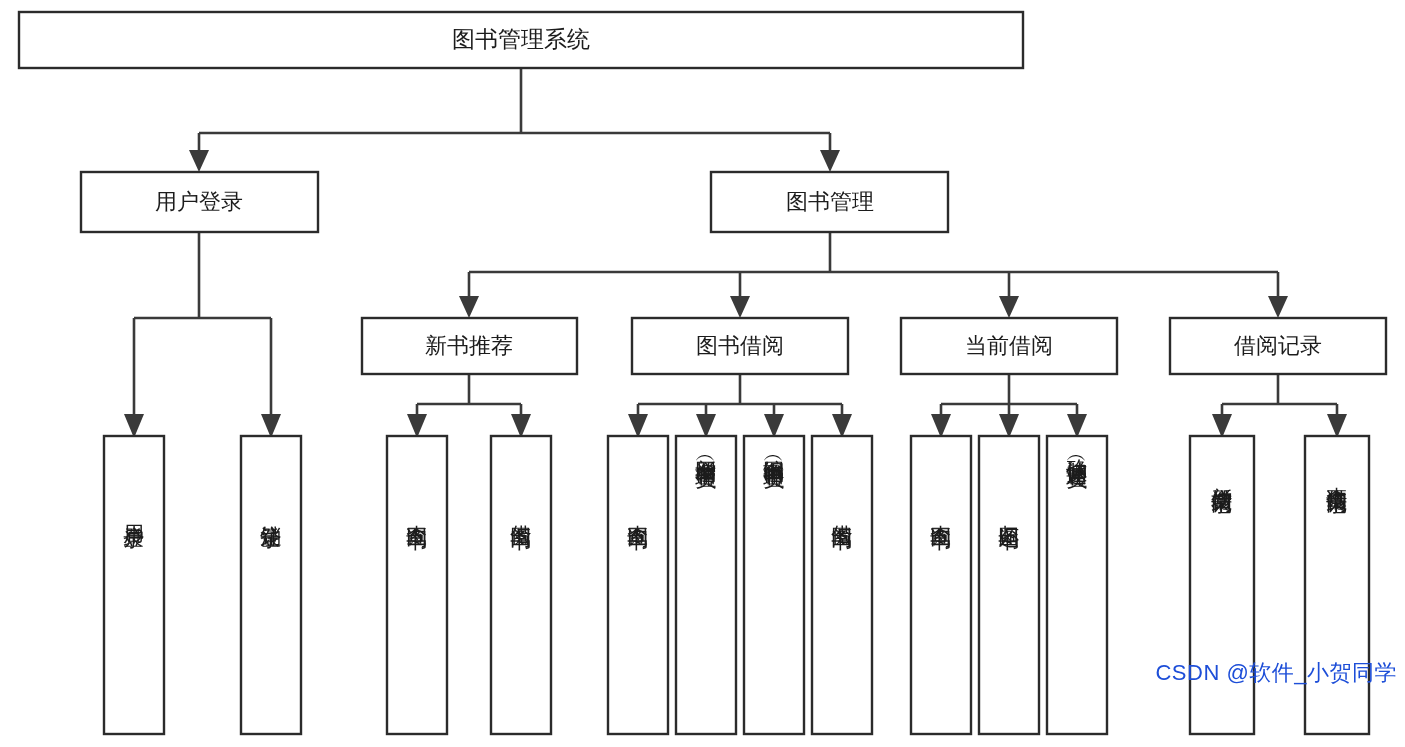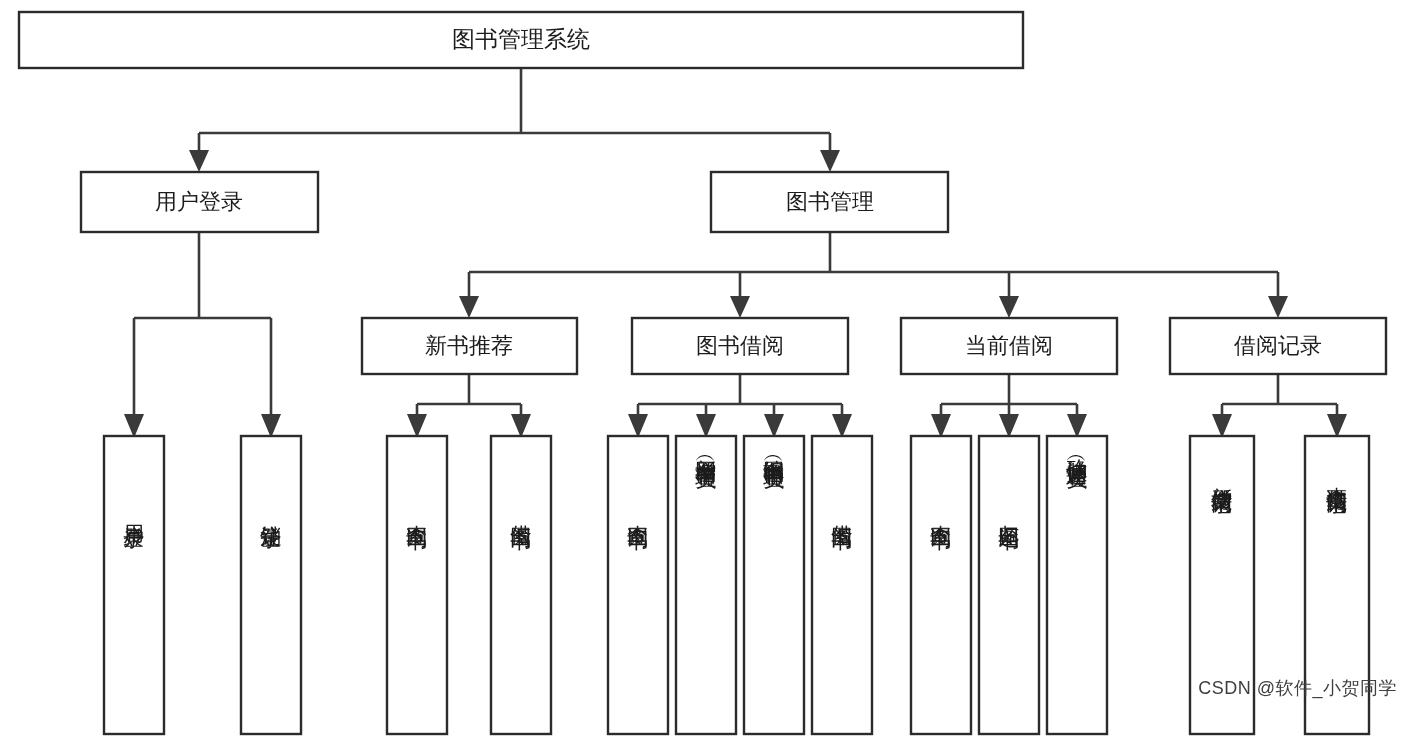--- a/index.html
+++ b/index.html
@@ -67,24 +67,24 @@
     color: #1c1c1c;
     letter-spacing: 1.5px;
     white-space: nowrap;
     text-align: center;
     transform: translate(-50%, 0);
     user-select: none;
   }
   .watermark {
     position: absolute;
     right: 8px;
-    bottom: 8px;
-    font-family: "Liberation Sans", "DejaVu Sans", sans-serif;
-    font-size: 18px;
-    color: #404040;
+    bottom: 20px;
+    font-family: "Liberation Sans", "DejaVu Sans", sans-serif;
+    font-size: 22px;
+    color: #1d4ed8;
     white-space: nowrap;
     letter-spacing: 0.5px;
   }
 </style>
 </head>
 <body>
 
 <div id="diagram-root">
 
   <svg class="flow" viewBox="0 0 1405 747">

